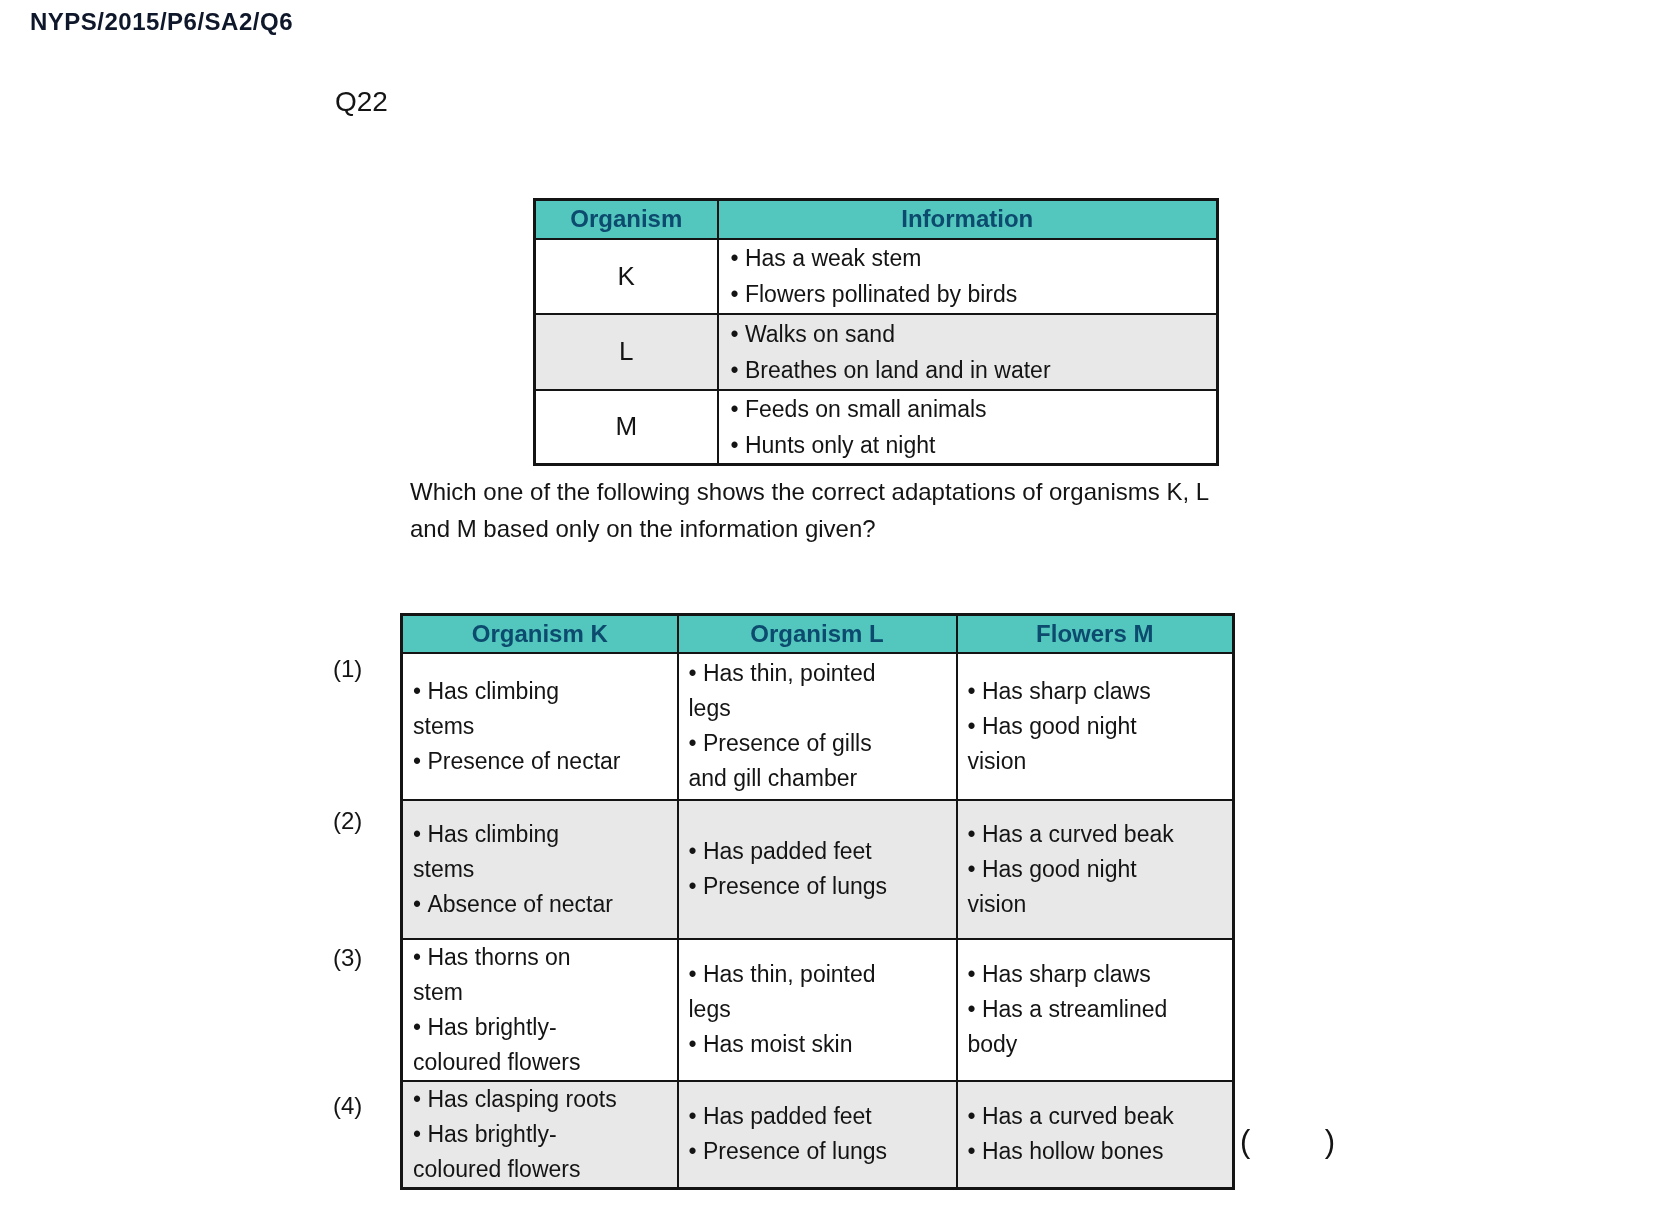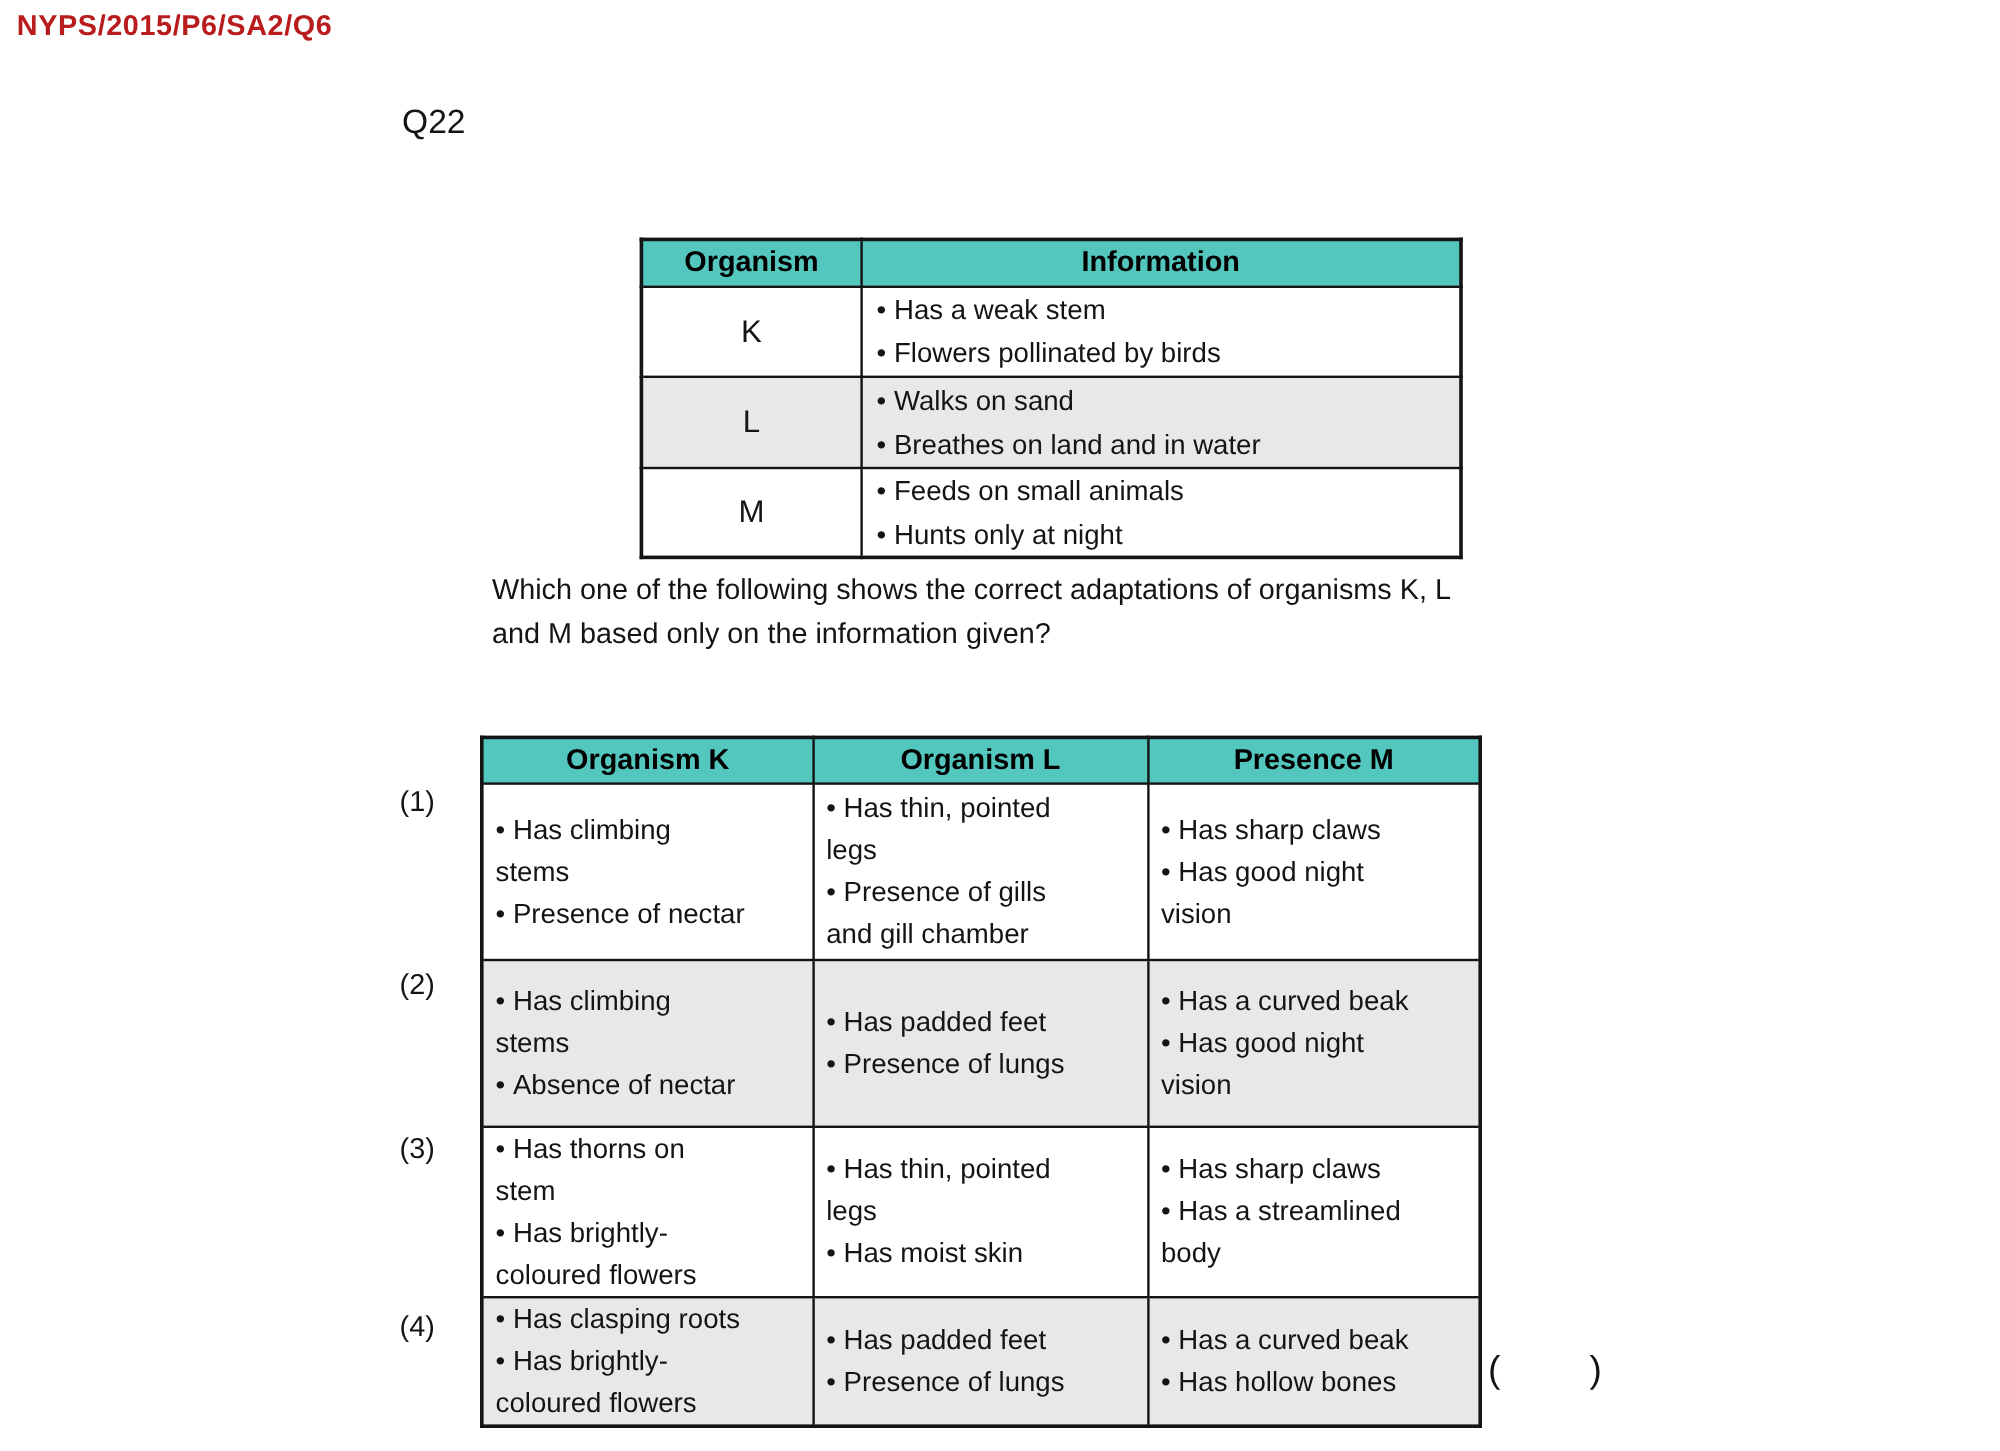--- a/index.html
+++ b/index.html
@@ -11,26 +11,26 @@
     position: relative;
     width: 1667px;
     height: 1209px;
     background: #ffffff;
     font-family: "Liberation Sans", sans-serif;
     color: #141414;
     overflow: hidden;
   }
   .doc-code {
     position: absolute;
-    left: 14px;
+    left: 30px;
     top: 8px;
     font-size: 24px;
     font-weight: bold;
     letter-spacing: 0.5px;
-    color: #b91c1c;
+    color: #0f172a;
   }
   .q-number {
     position: absolute;
     left: 335px;
     top: 86px;
     font-size: 28px;
   }
   .q-intro {
     position: absolute;
     left: 410px;
@@ -56,21 +56,21 @@
     border: 3px solid #141414;
   }
   table.doc-table th,
   table.doc-table td {
     border: 2px solid #141414;
     vertical-align: middle;
     padding: 0;
   }
   table.doc-table th {
     background: #53c6be;
-    color: #000000;
+    color: #0c4a6e;
     font-weight: bold;
     font-size: 24px;
     text-align: center;
   }
   .info-table {
     left: 533px;
     top: 198px;
     width: 683px;
   }
   .options-table {
@@ -166,21 +166,21 @@
   <table class="doc-table options-table">
     <colgroup>
         <col style="width:276px">
         <col style="width:279px">
         <col style="width:277px">
       </colgroup>
     <tbody>
       <tr style="height:38px">
         <th>Organism K</th>
         <th>Organism L</th>
-        <th>Presence M</th>
+        <th>Flowers M</th>
       </tr>
       <tr class="row-plain" style="height:147px">
         <td class="opt-cell">
           <div class="bullet-item">Has climbing
 stems</div>
           <div class="bullet-item">Presence of nectar</div>
         </td>
         <td class="opt-cell">
           <div class="bullet-item">Has thin, pointed
 legs</div>

